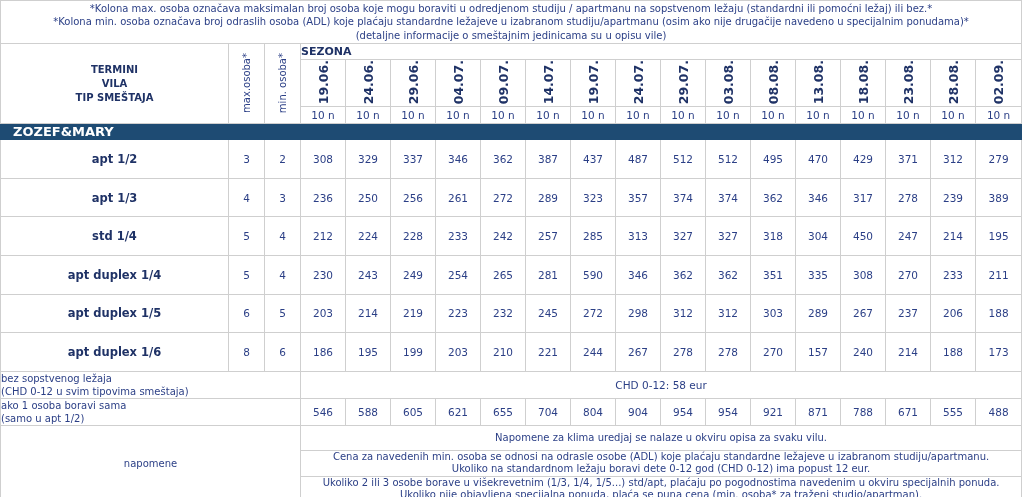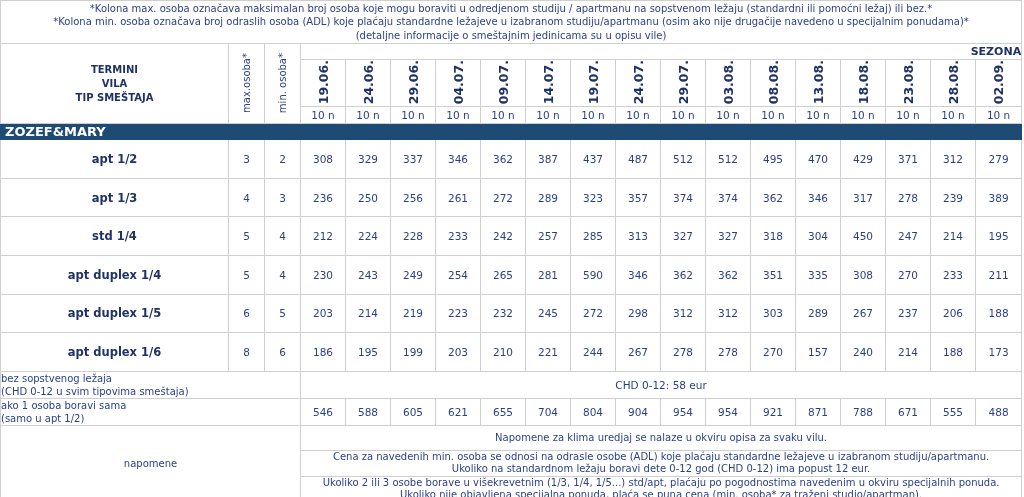--- a/index.html
+++ b/index.html
@@ -2,25 +2,25 @@
 <html><head>
 <meta charset="utf-8">
 <style>
   html, body { margin: 0; padding: 0; background: #ffffff; }
   body { width: 1024px; height: 497px; overflow: hidden; font-family: "DejaVu Sans", sans-serif; color: #1f3a78; }
   table { border-collapse: collapse; table-layout: fixed; width: 1021px; position: absolute; left: 0; top: 0; }
   td { border: 1px solid #cfcfcf; padding: 0; text-align: center; vertical-align: middle; font-size: 10.5px; color: #2b3f86; }
   .note-head { font-size: 10px; line-height: 13.5px; height: 42px; color: #2b3f86; margin-left: 28px; }
   .termini { font-weight: bold; font-size: 10px; line-height: 14px; color: #1f3266; margin-left: 41px; }
   .vert { writing-mode: vertical-rl; transform: rotate(180deg); font-size: 10px; color: #2b3f86; margin: 0 auto; }
-  .sezona { font-weight: bold; font-size: 11px; color: #1f3266; text-align: right; height: 15px; }
+  .sezona { font-weight: bold; font-size: 11px; color: #1f3266; text-align: left; height: 15px; }
   .date { height: 39px; }
   .date span { writing-mode: vertical-rl; transform: rotate(180deg); font-weight: bold; font-size: 12.5px; color: #1f3266; display: inline-block; }
   .nights { height: 16px; font-size: 10.5px; }
-  .band td { background: #1e4b73; color: #ffffff; font-weight: bold; font-size: 13px; text-align: left; padding-left: 4px; height: 14px; border-color: #1e4b73; }
+  .band td { background: #1e4b73; color: #ffffff; font-weight: bold; font-size: 13px; text-align: left; padding-left: 12px; height: 14px; border-color: #1e4b73; }
   .rowlabel { font-weight: bold; font-size: 11.5px; color: #1f3266; text-align: center; }
   .data-row td { height: 37.6px; }
   .sub-label { text-align: left; font-size: 10px; line-height: 13px; padding-right: 3px; margin-left: 12px; }
   .wide-note { font-size: 10px; line-height: 12.5px; }
   .price { font-size: 10.5px; }
 </style>
 </head>
 <body>
 
 <table>

